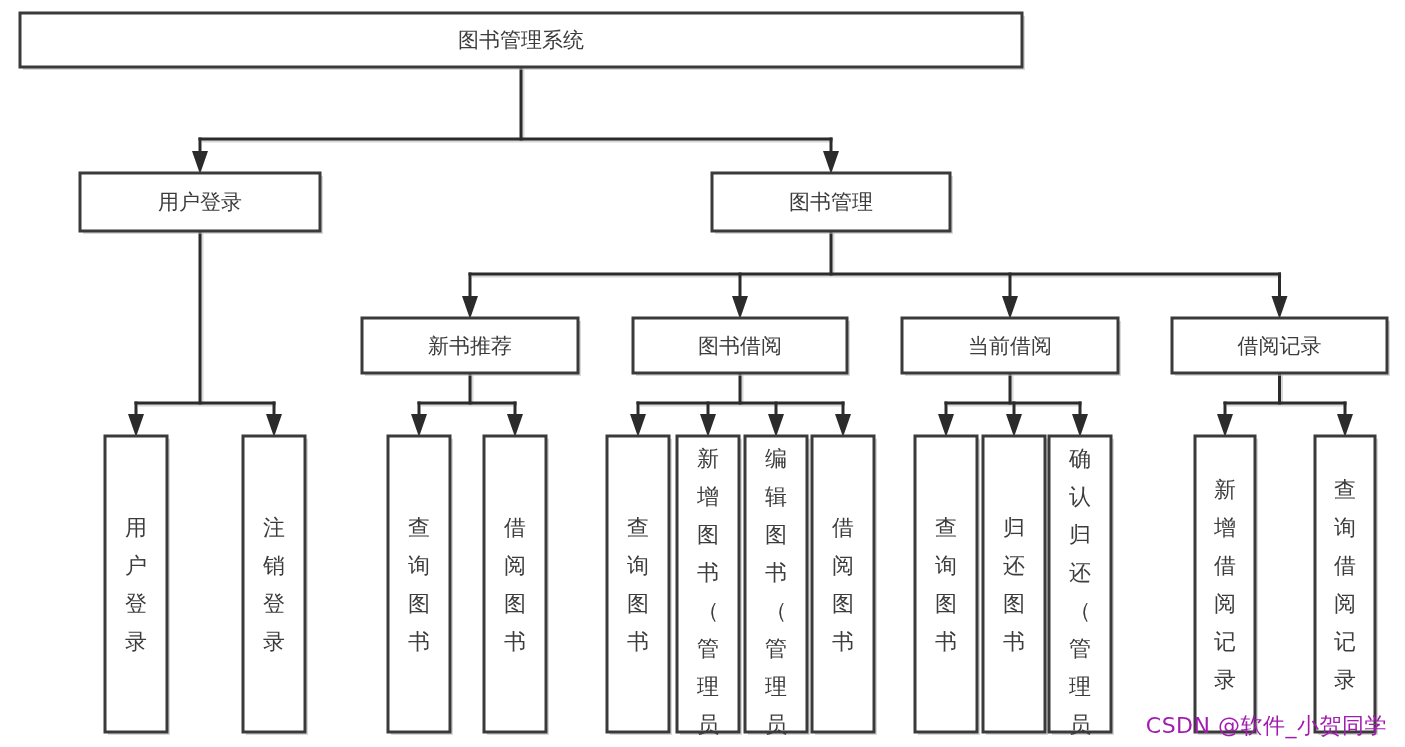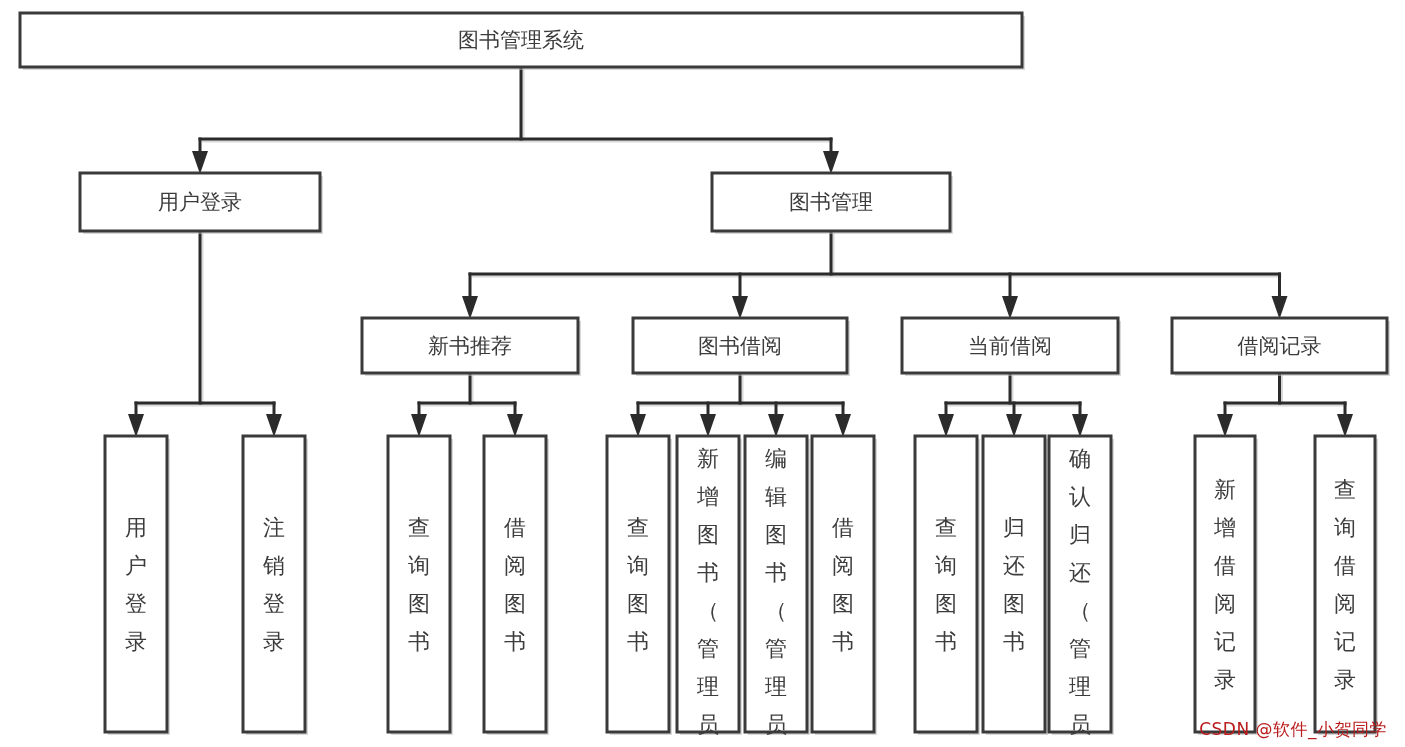--- a/index.html
+++ b/index.html
@@ -62,22 +62,22 @@
   .node-label-v {
     fill: #3c3c3c;
     font-family: "DejaVu Sans", "Liberation Sans", sans-serif;
     font-size: 22px;
     text-anchor: middle;
   }
   .watermark {
     position: absolute;
     right: 8px;
     bottom: 6px;
-    color: #b91c1c;
-    font-size: 17px;
+    color: #a21caf;
+    font-size: 22px;
     font-family: "DejaVu Sans", "Liberation Sans", sans-serif;
     letter-spacing: 0.5px;
     white-space: nowrap;
     user-select: none;
   }
 </style>
 </head>
 <body>
 
 <div id="diagram-root">

